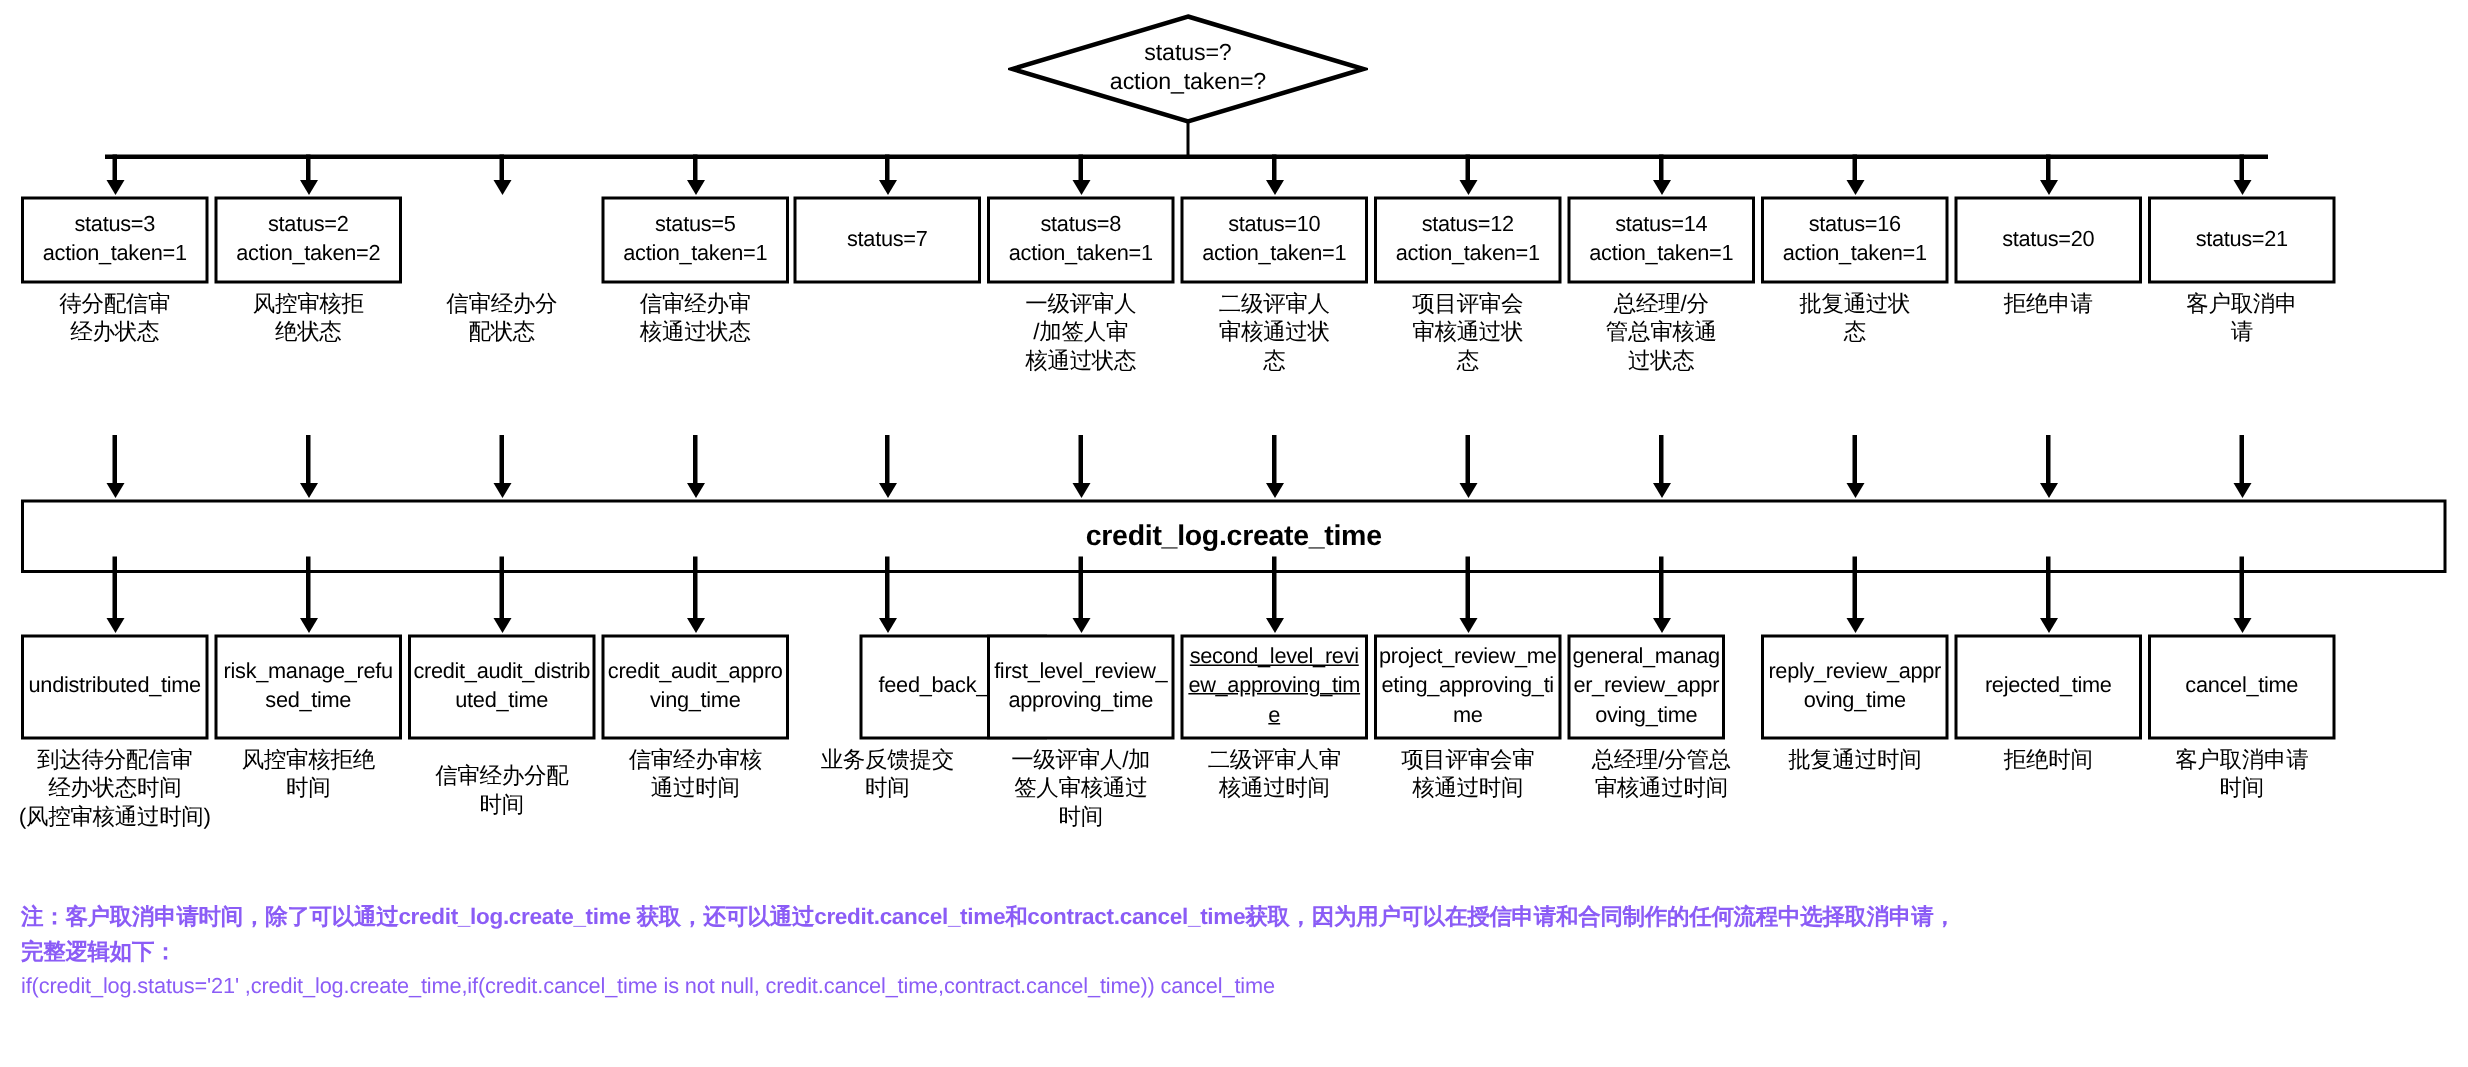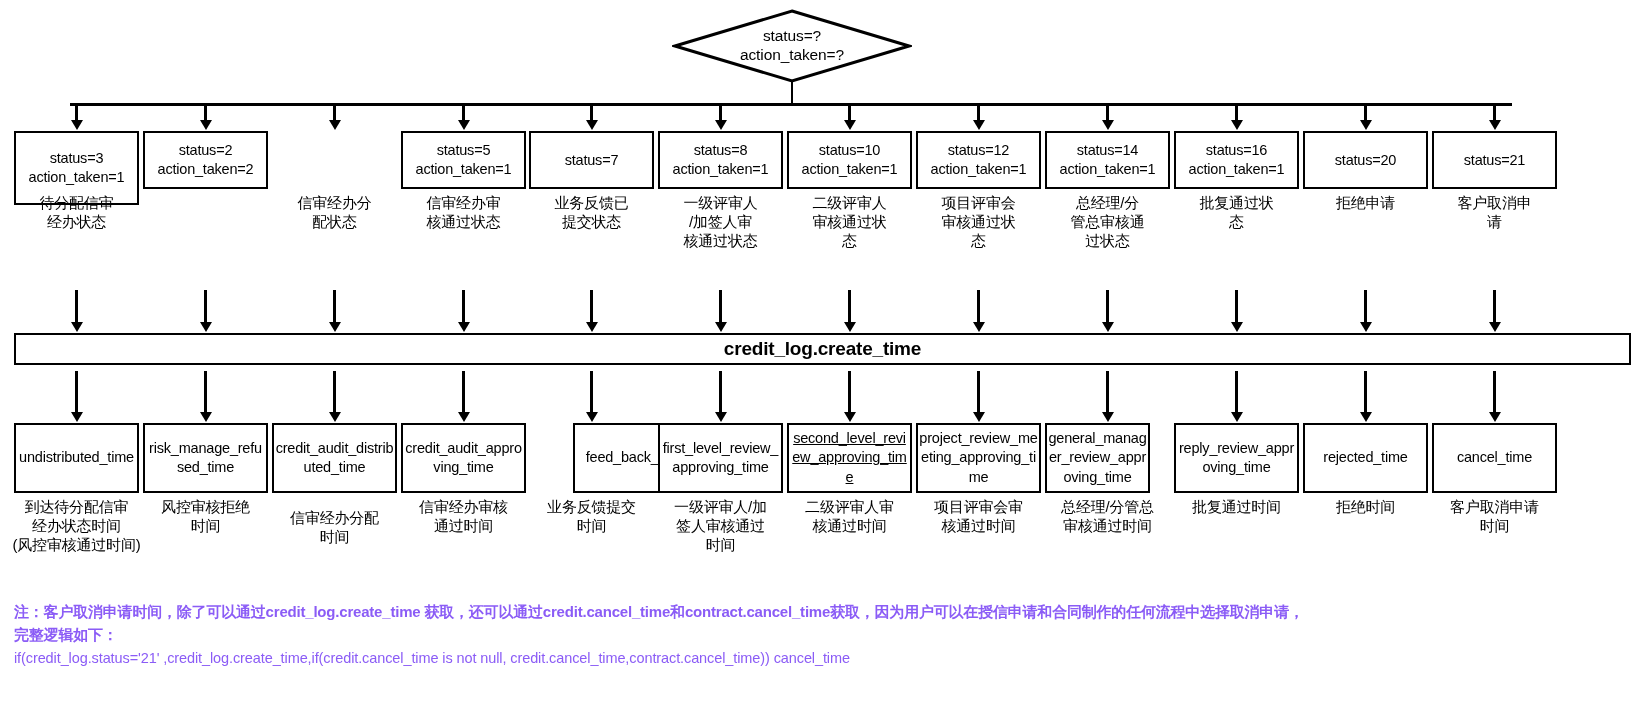--- a/index.html
+++ b/index.html
@@ -142,33 +142,33 @@
     <div class="diamond-text">
       <span>status=?</span>
       <span>action_taken=?</span>
     </div>
   </div>
 
   <div class="vline" style="left:790.5px; top:82px; height:22px;"></div>
 
   <div class="hline" style="left:70px; top:103px; width:1442px;"></div>
 
-  <div class="bar" style="left:14px; top:333px; width:1617px; height:32px;">
+  <div class="bar" style="left:14px; top:333px; width:1617px; height:49px;">
     <span>credit_log.create_time</span>
   </div>
 
   <div class="note">
     <div>注：客户取消申请时间，除了可以通过credit_log.create_time 获取，还可以通过credit.cancel_time和contract.cancel_time获取，因为用户可以在授信申请和合同制作的任何流程中选择取消申请，</div>
     <div>完整逻辑如下：</div>
     <div class="line3">if(credit_log.status='21' ,credit_log.create_time,if(credit.cancel_time is not null, credit.cancel_time,contract.cancel_time)) cancel_time</div>
   </div>
 
 <div class="vline" style="left: 75.25px; top: 103px; height: 18px;"></div>
     <div class="arrowhead" style="left: 70.5px; top: 120px;"></div>
-    <div class="node status-node" style="left: 14px; top: 131px; width: 125px; height: 74px;">
+    <div class="node status-node" style="left: 14px; top: 131px; width: 125px; height: 58px;">
       <div>
         <span>status=3</span>
         <span>action_taken=1</span>
       </div>
     </div>
     <div class="caption" style="left: 14px; top: 193px; width: 125px;">待分配信审<br>经办状态</div>
     <div class="vline" style="left: 75.25px; top: 290px; height: 33px;"></div>
     <div class="arrowhead" style="left: 70.5px; top: 322px;"></div>
     <div class="vline" style="left: 75.25px; top: 371px; height: 42px;"></div>
     <div class="arrowhead" style="left: 70.5px; top: 412px;"></div>
@@ -177,20 +177,21 @@
     </div>
     <div class="caption" style="left: 8px; top: 497px; width: 137px;">到达待分配信审<br>经办状态时间<br>(风控审核通过时间)</div>
     <div class="vline" style="left: 204.25px; top: 103px; height: 18px;"></div>
     <div class="arrowhead" style="left: 199.5px; top: 120px;"></div>
     <div class="node status-node" style="left: 143px; top: 131px; width: 125px; height: 58px;">
       <div>
         <span>status=2</span>
         <span>action_taken=2</span>
       </div>
     </div>
+    <div class="caption" style="left: 143px; top: 193px; width: 125px;">风控审核拒<br>绝状态</div>
     <div class="vline" style="left: 204.25px; top: 290px; height: 33px;"></div>
     <div class="arrowhead" style="left: 199.5px; top: 322px;"></div>
     <div class="vline" style="left: 204.25px; top: 371px; height: 42px;"></div>
     <div class="arrowhead" style="left: 199.5px; top: 412px;"></div>
     <div class="node field-node" style="left: 143px; top: 423px; width: 125px; height: 70px;">
       <span>risk_manage_refused_time</span>
     </div>
     <div class="caption" style="left: 137px; top: 497px; width: 137px;">风控审核拒绝<br>时间</div>
     <div class="vline" style="left: 333.25px; top: 103px; height: 18px;"></div>
     <div class="arrowhead" style="left: 328.5px; top: 120px;"></div>
@@ -220,21 +221,20 @@
       <span>credit_audit_approving_time</span>
     </div>
     <div class="caption" style="left: 395px; top: 497px; width: 137px;">信审经办审核<br>通过时间</div>
     <div class="vline" style="left: 590.25px; top: 103px; height: 18px;"></div>
     <div class="arrowhead" style="left: 585.5px; top: 120px;"></div>
     <div class="node status-node" style="left: 529px; top: 131px; width: 125px; height: 58px;">
       <div>
         <span>status=7</span>
       </div>
     </div>
-    <div class="caption" style="left: 529px; top: 193px; width: 125px;">业务反馈已<br>提交状态</div>
     <div class="vline" style="left: 590.25px; top: 290px; height: 33px;"></div>
     <div class="arrowhead" style="left: 585.5px; top: 322px;"></div>
     <div class="vline" style="left: 590.25px; top: 371px; height: 42px;"></div>
     <div class="arrowhead" style="left: 585.5px; top: 412px;"></div>
     <div class="node field-node" style="left: 529px; top: 423px; width: 125px; height: 70px; margin-left: 44px;">
       <span>feed_back_time</span>
     </div>
     <div class="caption" style="left: 523px; top: 497px; width: 137px;">业务反馈提交<br>时间</div>
     <div class="vline" style="left: 719.25px; top: 103px; height: 18px;"></div>
     <div class="arrowhead" style="left: 714.5px; top: 120px;"></div>

